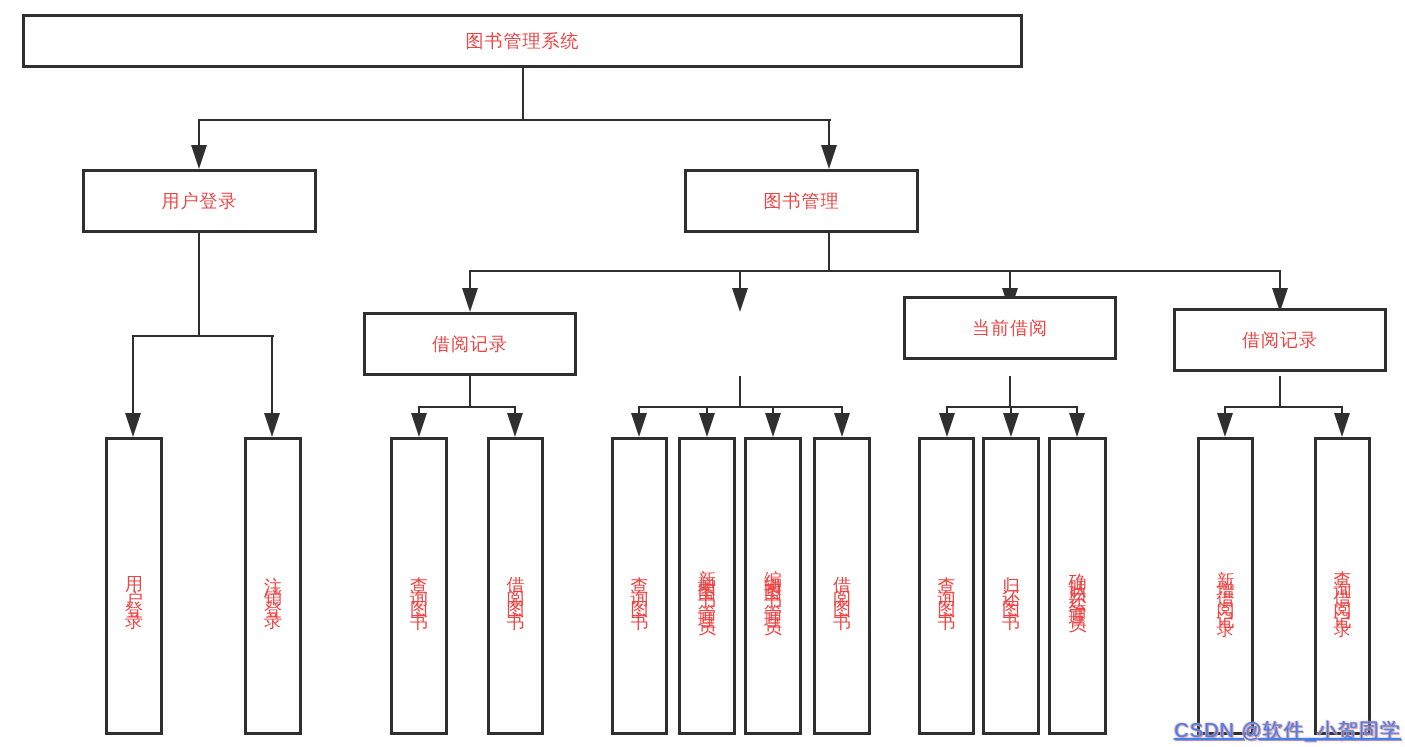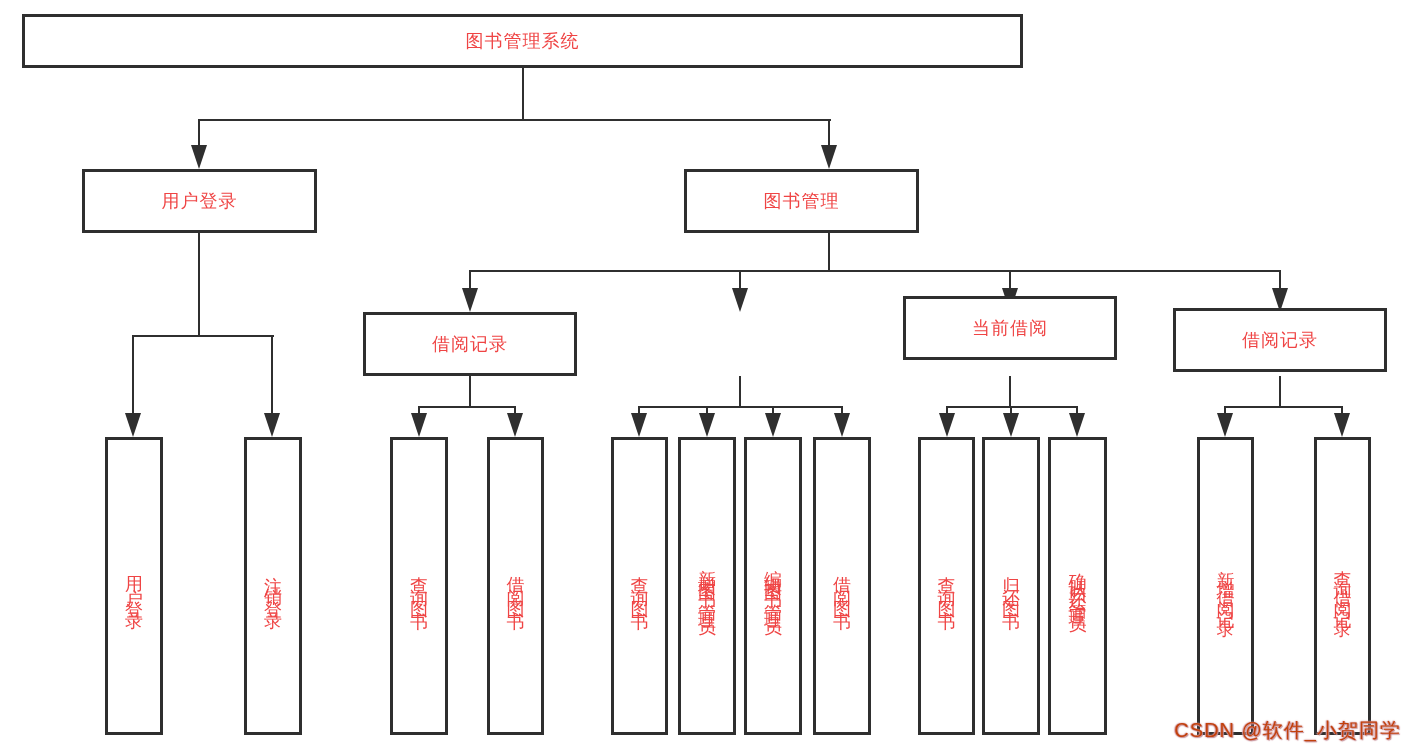--- a/index.html
+++ b/index.html
@@ -20,23 +20,24 @@
   .hline { position:absolute; height:2px; background:#2f2f2f; }
   .vline { position:absolute; width:2px; background:#2f2f2f; }
   .arrow {
     position:absolute; width:0; height:0;
     border-left:8px solid transparent; border-right:8px solid transparent;
     border-top:24px solid #2f2f2f;
   }
   .watermark {
     position:absolute; top:717px; right:4px;
     font-size:20px; letter-spacing:1px;
-    color:#c2410c;
+    color:#3b82f6;
     text-shadow:0 0 2px #cf8f98, 1px 1px 1px #c48f97, -1px 0 1px #d8a0a8;
     pointer-events:none;
+    text-decoration:underline;
   }
 </style>
 </head>
 <body>
 
 <div class="canvas">
 
   <div class="box" style="left:22px; top:14px; width:1001px; height:54px;">
     <span>图书管理系统</span>
   </div>

